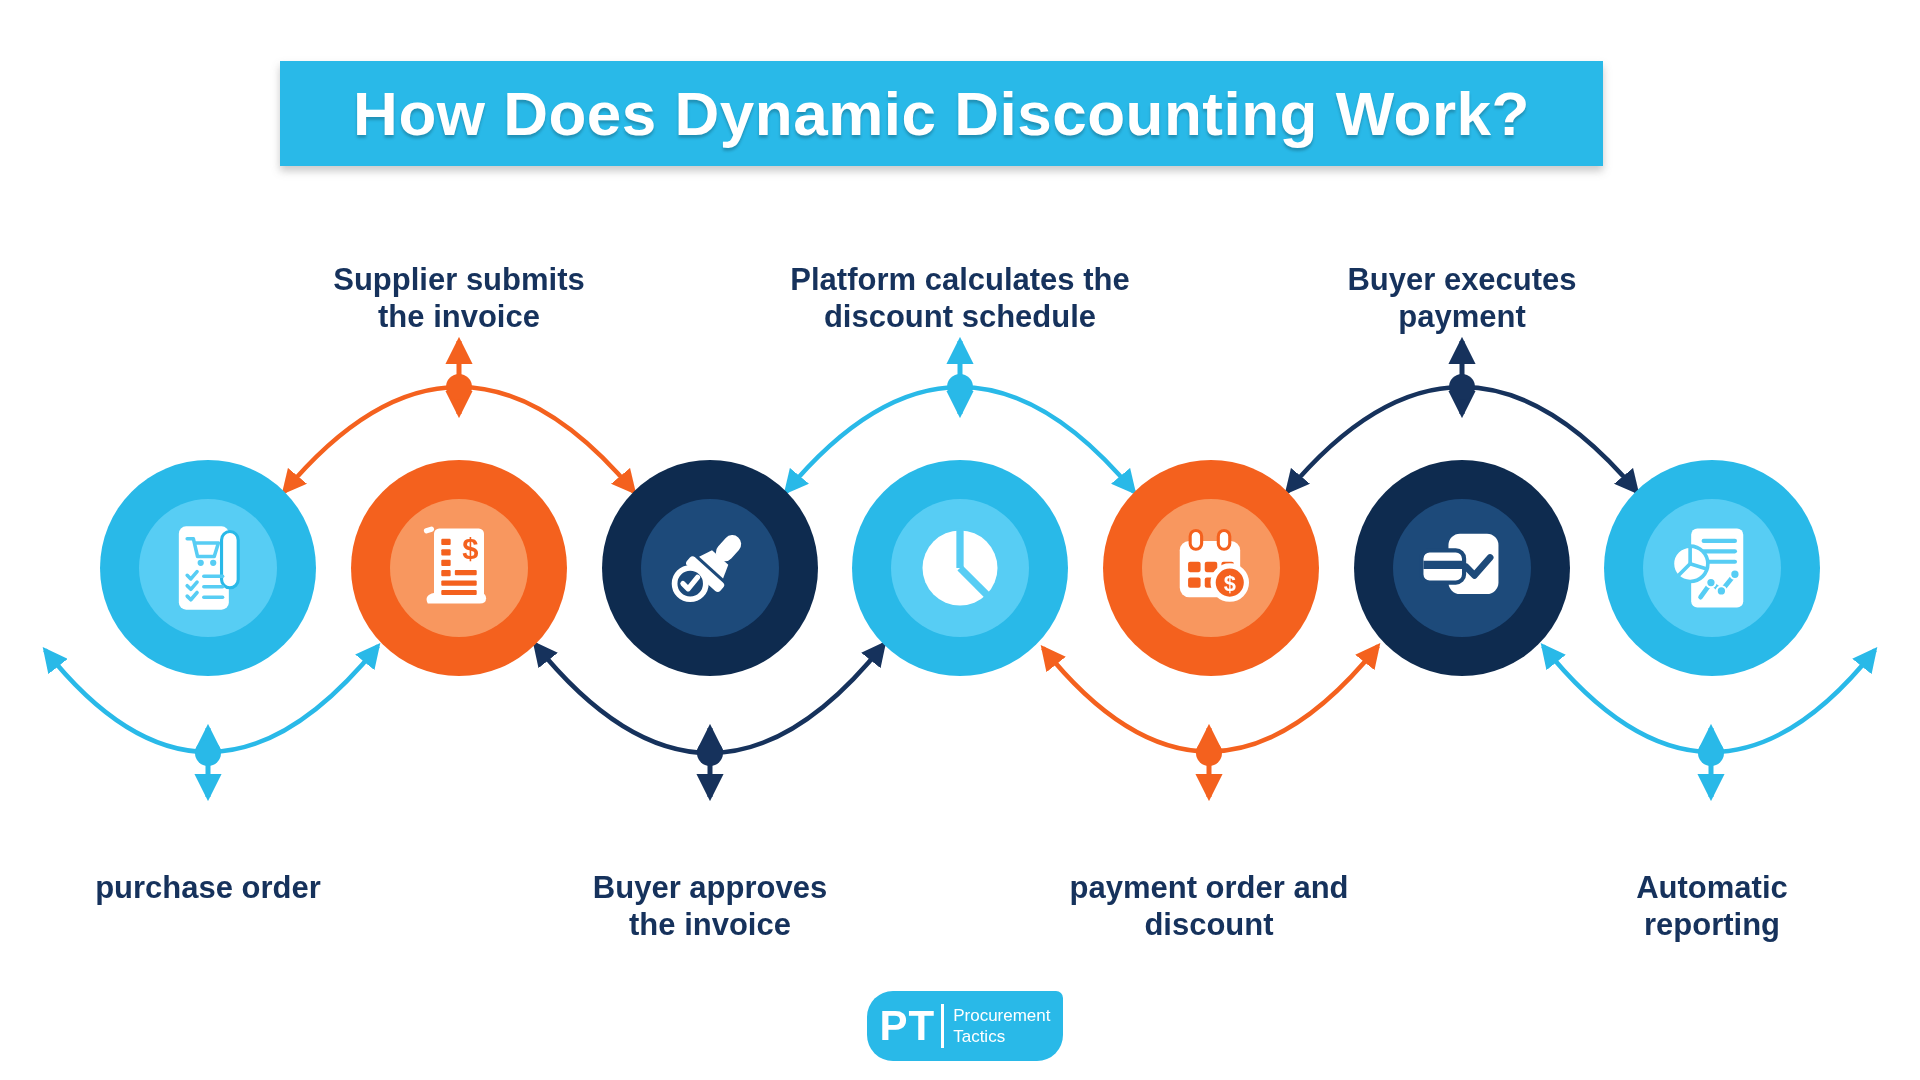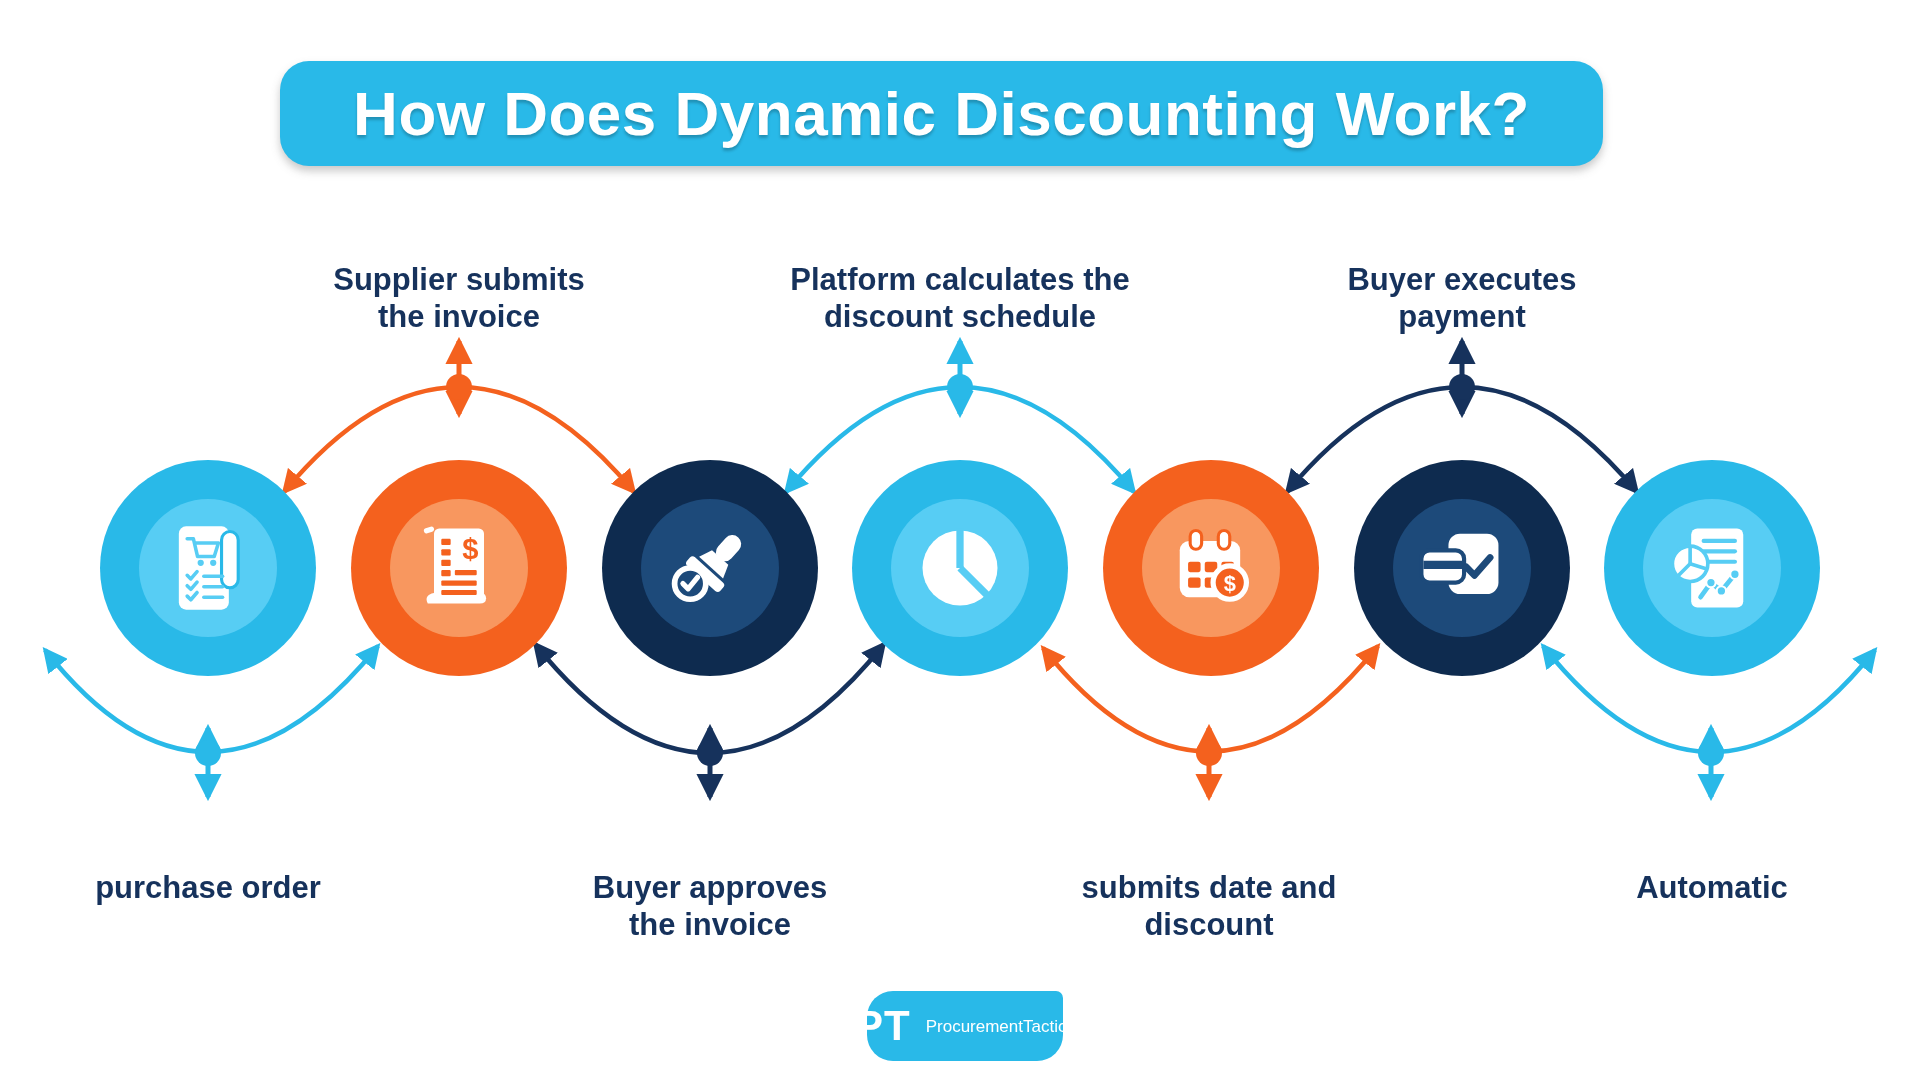--- a/index.html
+++ b/index.html
@@ -2,21 +2,21 @@
 <html><head>
 <meta charset="utf-8">
 <style>
   html,body{margin:0;padding:0;background:#ffffff;}
   .canvas{position:relative;width:1920px;height:1080px;background:#ffffff;overflow:hidden;
           font-family:"Liberation Sans",sans-serif;}
 
   
   .banner{position:absolute;left:280px;top:61px;width:1323px;height:105px;background:#29B9E8;
           display:flex;align-items:center;justify-content:center;
-          box-shadow:0 5px 8px rgba(100,100,100,.35);border-radius:29px;}
+          box-shadow:0 5px 8px rgba(100,100,100,.35);}
   .banner .title{font-size:62px;font-weight:bold;color:#ffffff;letter-spacing:.5px;
           text-shadow:0 3px 3px rgba(0,0,0,.22);white-space:nowrap;}
 
   
   .circle{position:absolute;top:460px;width:216px;height:216px;border-radius:50%;
           display:flex;align-items:center;justify-content:center;}
   .circle .inner{width:138px;height:138px;border-radius:50%;
           display:flex;align-items:center;justify-content:center;}
   .c-blue{background:#29B9E8}.c-blue .inner{background:#57CDF4}
   .c-orange{background:#F4611E}.c-orange .inner{background:#F8975F}
@@ -30,21 +30,21 @@
 
   
   .arcs{position:absolute;left:0;top:0;pointer-events:none;}
 
   
   .logo{position:absolute;left:867px;top:991px;width:196px;height:70px;background:#29B9E8;
         border-radius:26px 7px 26px 26px;display:flex;align-items:center;justify-content:center;
         color:#ffffff;}
   .logo .mono{font-size:42px;font-weight:bold;letter-spacing:1px;margin-right:6px;}
   .logo .bar{width:3px;height:44px;background:#ffffff;margin-right:9px;}
-  .logo .names{display:flex;font-size:17px;line-height:21px;font-weight:normal;}
+  .logo .names{display:flex;flex-direction:column;font-size:17px;line-height:21px;font-weight:normal;}
 </style>
 </head>
 <body>
 
 <div class="canvas">
 
   <div class="banner">
     <div class="title">How Does Dynamic Discounting Work?</div>
   </div>
 
@@ -223,25 +223,26 @@
   </div>
 
   <div class="step-label" style="left:28px;top:840px;width:360px">
     <div>purchase order</div>
   </div>
   <div class="step-label" style="left:530px;top:840px;width:360px">
     <div>Buyer approves</div>
     <div>the invoice</div>
   </div>
   <div class="step-label" style="left:1019px;top:840px;width:380px">
-    <div>submits date and</div>
+    <div>payment order and</div>
     <div>discount</div>
   </div>
   <div class="step-label" style="left:1522px;top:840px;width:380px">
     <div>Automatic</div>
+    <div>reporting</div>
   </div>
 
   <div class="logo">
     <div class="mono">PT</div>
     <div class="bar"></div>
     <div class="names">
       <span>Procurement</span>
       <span>Tactics</span>
     </div>
   </div>

